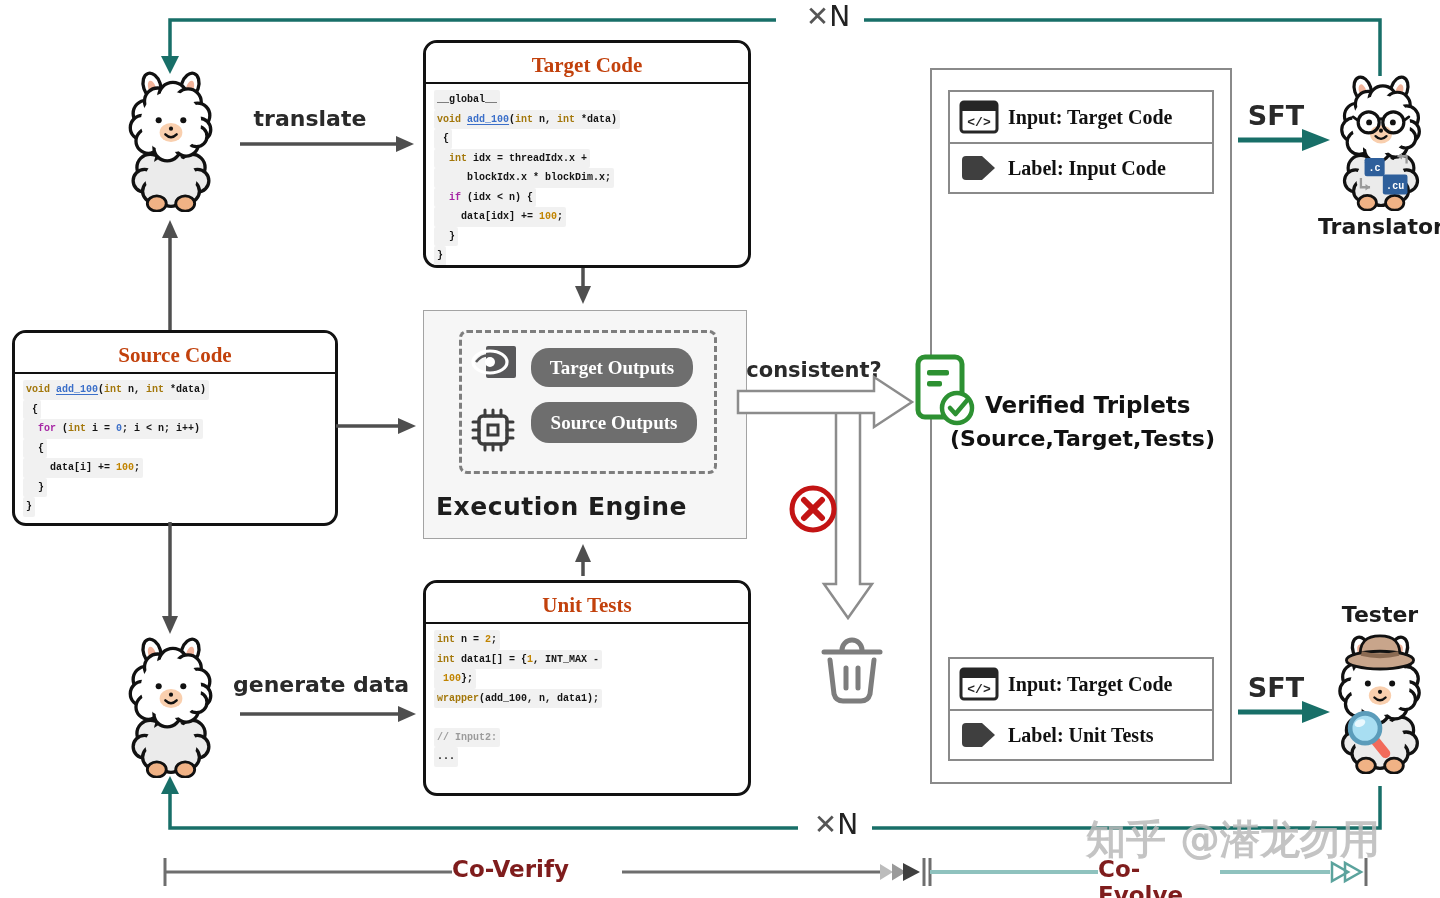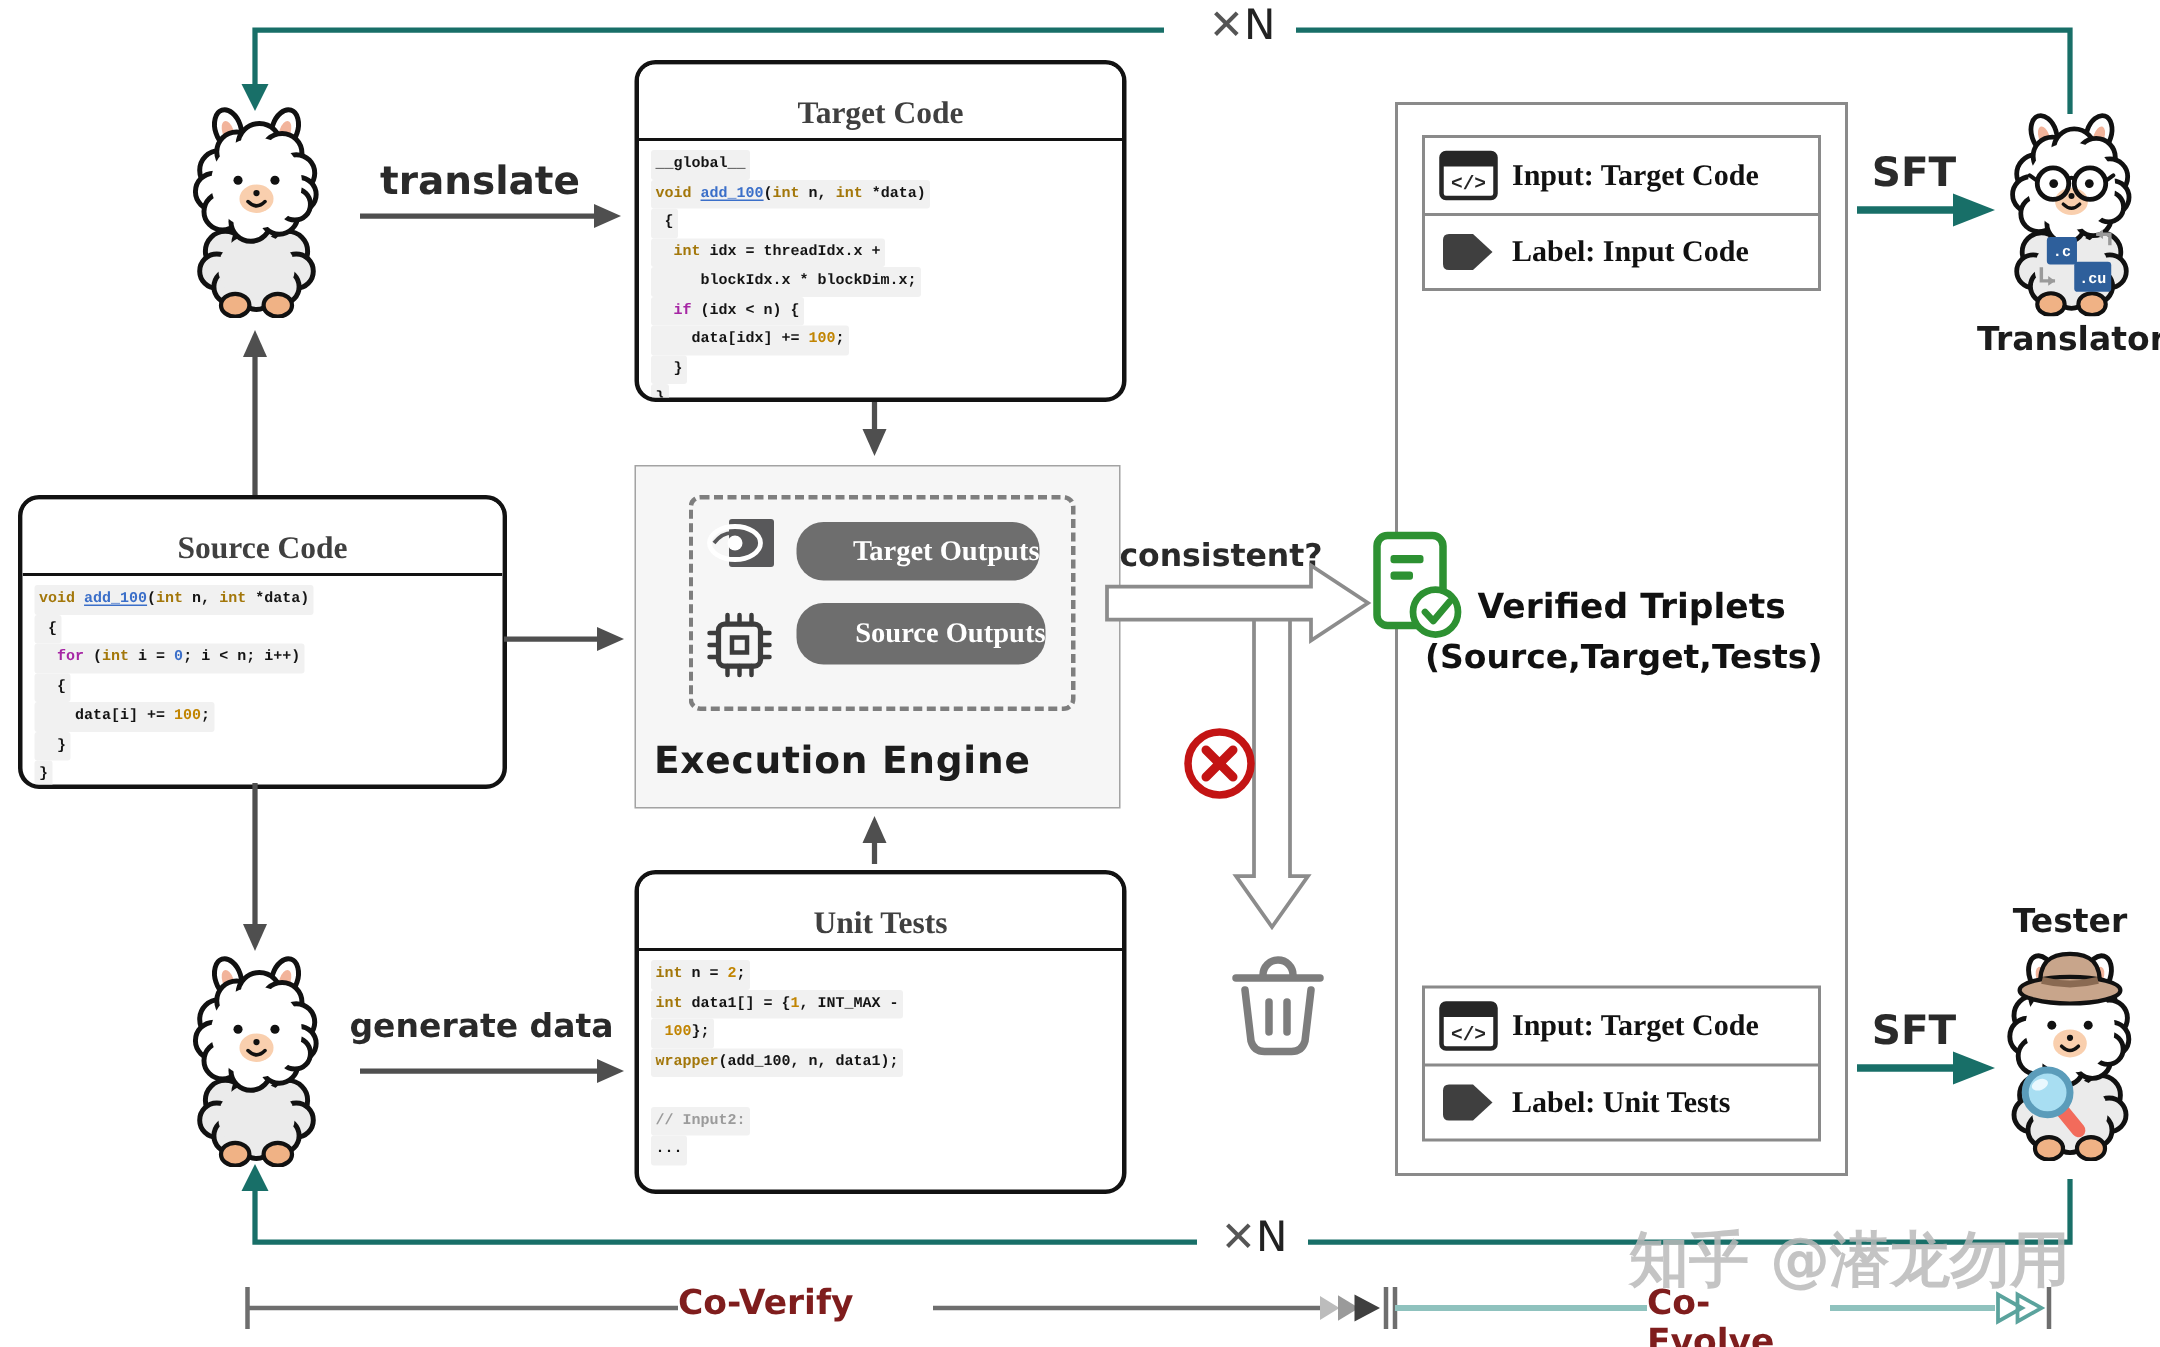--- a/index.html
+++ b/index.html
@@ -2,41 +2,41 @@
 <html><head>
 <meta charset="utf-8">
 <style>
   html,body{margin:0;padding:0;background:#fff;}
   #stage{position:relative;width:1440px;height:898px;background:#fff;overflow:hidden;
          font-family:"DejaVu Sans",sans-serif;}
   svg{display:block;}
 
   
   .code-box{position:absolute;background:#fff;border:3px solid #121212;border-radius:14px;overflow:hidden;z-index:2;}
-  .code-box .box-title{font:bold 21px "Liberation Serif",serif;color:#404040;text-align:center;
-                       padding:20px 0 4px;border-bottom:2.5px solid #121212;background:#fff;}
+  .code-box .box-title{font:bold 21px "Liberation Serif",serif;color:#c2410c;text-align:center;
+                       padding:10px 0 4px;border-bottom:2.5px solid #121212;background:#fff;}
   .code-body{padding:6px 8px 4px 8px;}
   .code-line{white-space:pre;font-family:"Liberation Mono",monospace;font-weight:bold;
              font-size:10px;line-height:19.5px;height:19.5px;color:#141414;}
   .code-line .strip{background:#f1f1f1;display:inline-block;padding:0 3px;border-radius:2px;}
   .tok-plain{color:#141414}
   .tok-kw{color:#a3770a}
   .tok-fn{color:#3b6fc9;text-decoration:underline;text-underline-offset:2px}
   .tok-ctrl{color:#a626a4}
   .tok-num{color:#c18401}
   .tok-numb{color:#3b6fc9}
   .tok-cmt{color:#9b9b9b}
 
   
   .engine{position:absolute;left:423px;top:310px;width:322px;height:227px;background:#f6f6f6;
           border:1.5px solid #a3a3a3;z-index:1;}
   .engine-dashed{position:absolute;left:459px;top:330px;width:252px;height:138px;
                  border:3px dashed #7e7e7e;border-radius:8px;z-index:2;}
   .engine-btn{position:absolute;background:#6e6e6e;border-radius:18px;color:#fff;
-              font:bold 19px "Liberation Serif",serif;display:flex;align-items:center;justify-content:flex-end;z-index:3;}
+              font:bold 19px "Liberation Serif",serif;display:flex;align-items:center;justify-content:center;z-index:3;}
   .engine-label{position:absolute;left:436px;top:492px;font-size:25px;font-weight:600;color:#1d1d1d;
                 letter-spacing:.5px;z-index:3;}
 
   
   .panel-container{position:absolute;left:930px;top:68px;width:298px;height:712px;
                    border:2px solid #8a8a8a;background:#fff;z-index:1;}
   .pair-box{position:absolute;width:262px;height:100px;border:2px solid #8a8a8a;background:#fff;z-index:2;}
   .pair-row{height:50px;display:flex;align-items:center;gap:9px;padding-left:9px;box-sizing:border-box;}
   .pair-row + .pair-row{border-top:2px solid #8a8a8a;}
   .pair-text{font:bold 20px "Liberation Serif",serif;color:#111;}
@@ -213,21 +213,21 @@
     <rect x="14" y="17" width="22" height="5.5" rx="2" fill="#2d9132"></rect>
     <rect x="14" y="28" width="15" height="5.5" rx="2" fill="#2d9132"></rect>
     <circle cx="44" cy="55" r="15" fill="#fff" stroke="#2d9132" stroke-width="4.5"></circle>
     <path d="M37 55 l5.5 6 l11 -13" fill="none" stroke="#2d9132" stroke-width="4.5" stroke-linecap="round" stroke-linejoin="round"></path>
   </svg>
   <div class="hand" style="left:985px;top:392px;font-size:23px;color:#111;text-align:left">Verified Triplets</div>
   <div class="hand" style="left:950px;top:426px;font-size:22px;color:#111;text-align:left">(Source,Target,Tests)</div>
 
   <div class="hand" style="left:744px;top:358px;width:140px;font-size:21px;font-weight:bold">consistent?</div>
 
-  <div class="hand" style="left:238px;top:106px;width:164px;font-size:26px">translate</div>
+  <div class="hand" style="left:228px;top:106px;width:164px;font-size:22px">translate</div>
   <div class="hand" style="left:226px;top:672px;width:190px;font-size:22px">generate data</div>
   <div class="hand" style="left:1240px;top:100px;width:72px;font-size:27px">SFT</div>
   <div class="hand" style="left:1240px;top:672px;width:72px;font-size:27px">SFT</div>
 
   <div class="xn" style="left:790px;top:0px;width:76px">
     <span class="times">✕</span><span class="n">N</span>
   </div>
   <div class="xn" style="left:798px;top:808px;width:76px">
     <span class="times">✕</span><span class="n">N</span>
   </div>

